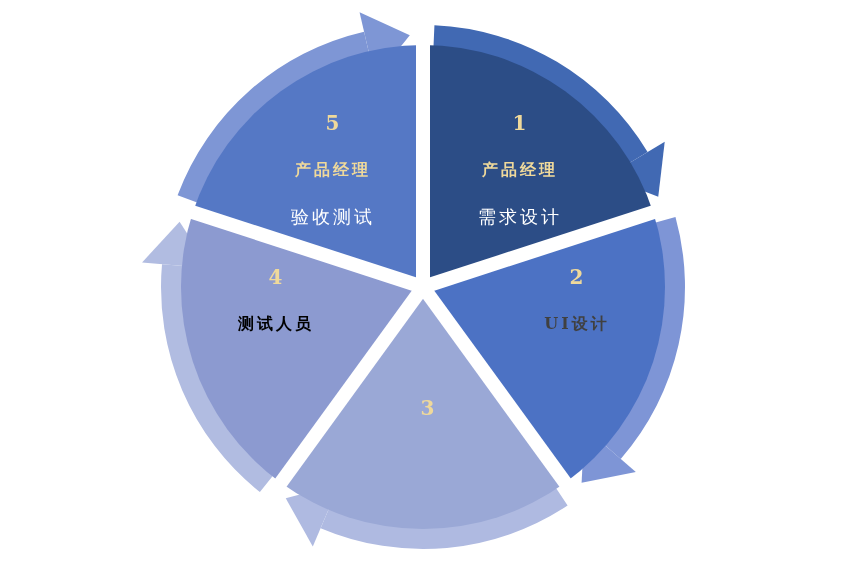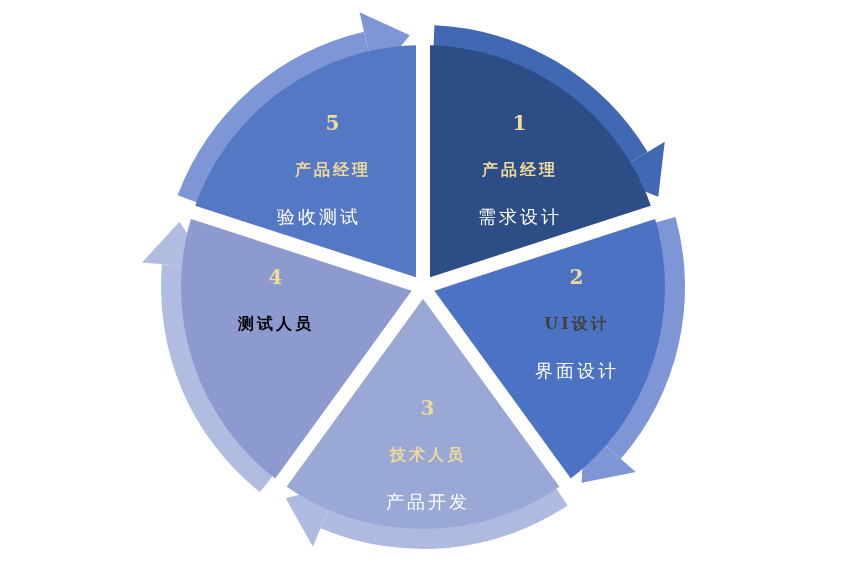--- a/index.html
+++ b/index.html
@@ -41,22 +41,19 @@
         <line x1="423" y1="287" x2="599.34" y2="529.71" stroke="#FFFFFF" stroke-width="14"></line>
         <line x1="423" y1="287" x2="246.66" y2="529.71" stroke="#FFFFFF" stroke-width="14"></line>
         <line x1="423" y1="287" x2="137.68" y2="194.29" stroke="#FFFFFF" stroke-width="14"></line>
       </g>
     </svg>
     <div class="lbl num" style="left: 520px; top: 123px; color: rgb(239, 217, 155);">1</div>
     <div class="lbl ttl" style="left: 520px; top: 170px; color: rgb(239, 217, 155);">产品经理</div>
     <div class="lbl sub" style="left: 520px; top: 217px; color: rgb(255, 255, 255);">需求设计</div>
     <div class="lbl num" style="left: 577px; top: 277px; color: rgb(239, 217, 155);">2</div>
     <div class="lbl ttl" style="left: 577px; top: 324px; color: #404040;">UI设计</div>
-    <div class="lbl sub" style="left: 577px; top: 371px; color: rgb(255, 255, 255);">界面设计</div>
     <div class="lbl num" style="left: 428px; top: 408px; color: rgb(239, 217, 155);">3</div>
-    <div class="lbl ttl" style="left: 428px; top: 455px; color: rgb(239, 217, 155);">技术人员</div>
-    <div class="lbl sub" style="left: 428px; top: 502px; color: rgb(255, 255, 255);">产品开发</div>
     <div class="lbl num" style="left: 276px; top: 277px; color: rgb(239, 217, 155);">4</div>
     <div class="lbl ttl" style="left: 276px; top: 324px; color: #000000;">测试人员</div>
     <div class="lbl num" style="left: 333px; top: 123px; color: rgb(239, 217, 155);">5</div>
     <div class="lbl ttl" style="left: 333px; top: 170px; color: rgb(239, 217, 155);">产品经理</div>
-    <div class="lbl sub" style="left: 319px; top: 217px; color: rgb(255, 255, 255);">验收测试</div>
+    <div class="lbl sub" style="left: 333px; top: 217px; color: rgb(255, 255, 255);">验收测试</div>
   </div>
 
 </body></html>

